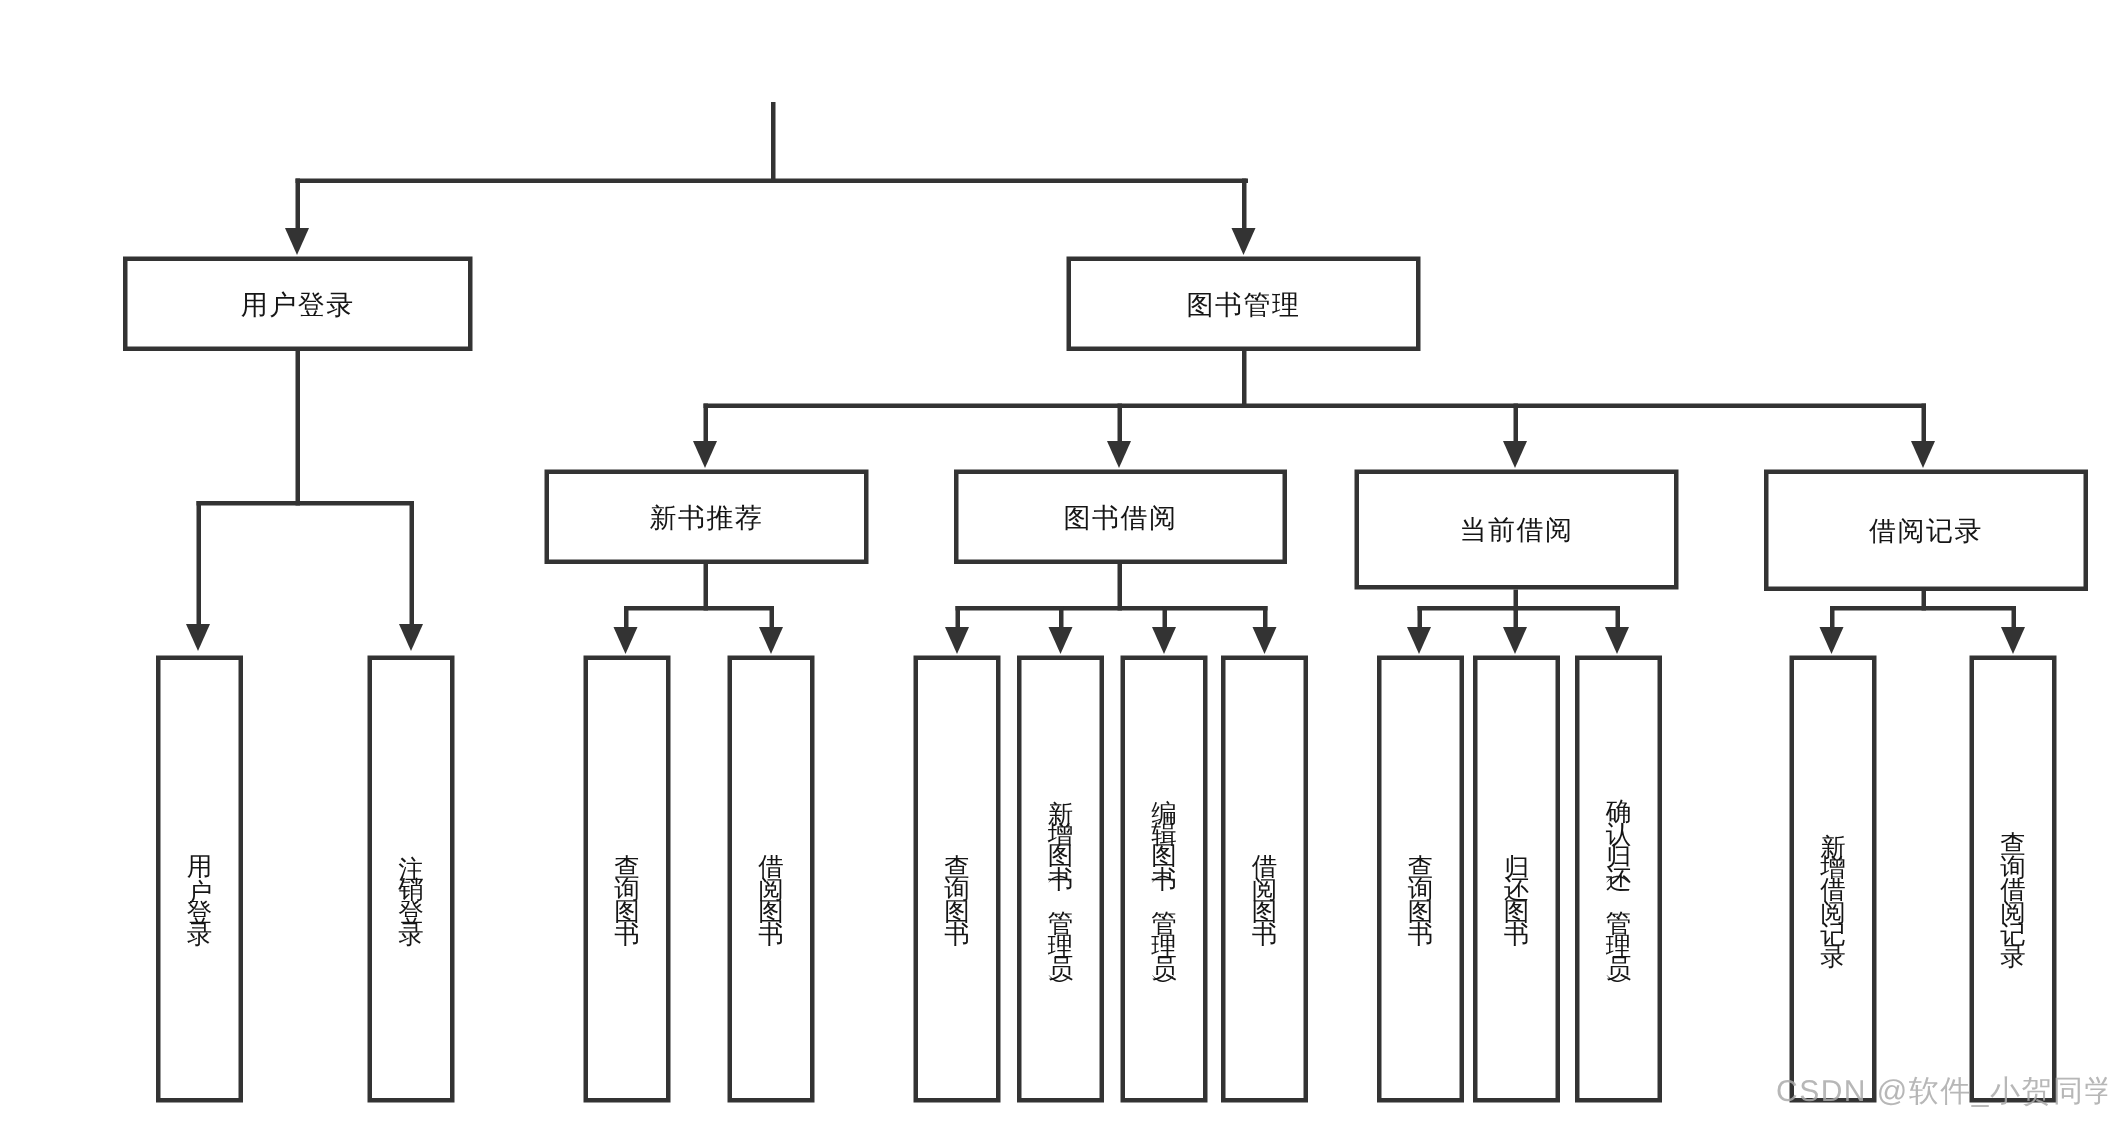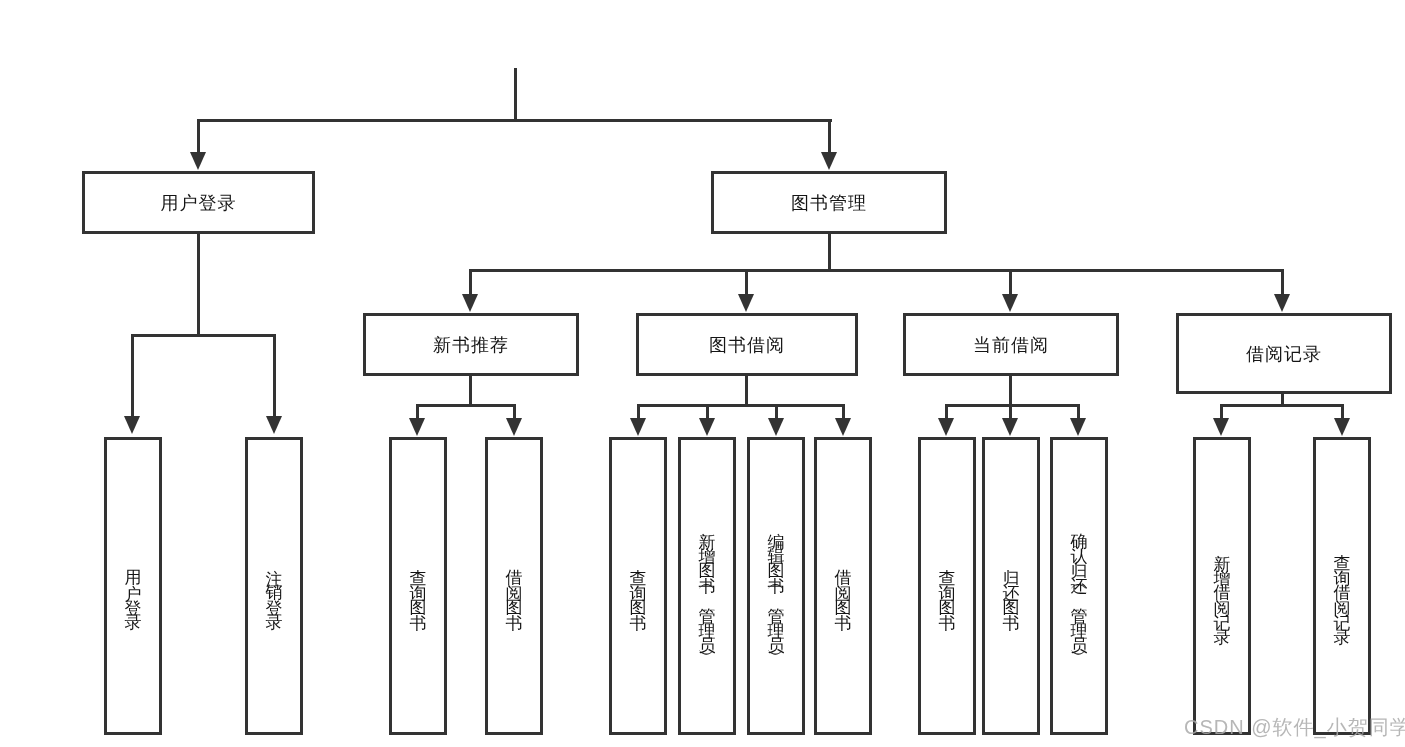--- a/index.html
+++ b/index.html
@@ -59,21 +59,21 @@
   <div class="node" style="left:711px;top:171px;width:236px;height:63px">
     <span>图书管理</span>
   </div>
 
   <div class="node" style="left:636px;top:313px;width:222px;height:63px">
     <span>图书借阅</span>
   </div>
   <div class="node" style="left:363px;top:313px;width:216px;height:63px">
     <span>新书推荐</span>
   </div>
-  <div class="node" style="left:903px;top:313px;width:216px;height:63px">
+  <div class="node" style="left:903px;top:313px;width:216px;height:80px">
     <span>当前借阅</span>
   </div>
   <div class="node" style="left:1176px;top:313px;width:216px;height:81px">
     <span>借阅记录</span>
   </div>
 
   <div class="node leaf" style="left:104px;top:437px;width:58px;height:298px">
     <span class="vt">用户登录</span>
   </div>
   <div class="node leaf" style="left:245px;top:437px;width:58px;height:298px">

